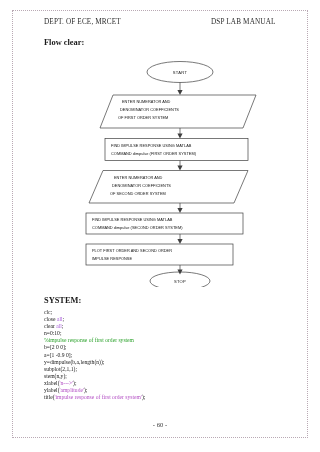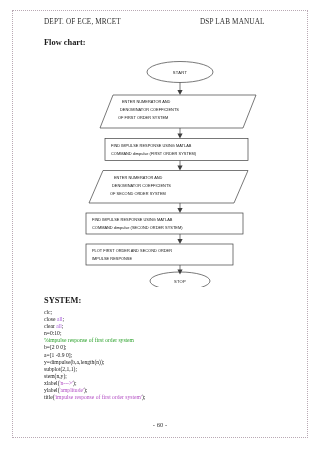--- a/index.html
+++ b/index.html
@@ -42,21 +42,21 @@
   .hdr {
     position: absolute;
     top: 18px;
     font-size: 7.2px;
     font-family: "Liberation Serif", serif;
     color: #2b2b2b;
     letter-spacing: 0.15px;
     white-space: nowrap;
   }
   #hdr-left { left: 44px; }
-  #hdr-right { left: 200px; }
+  #hdr-right { left: 211px; }
 
   
   #flow-title {
     position: absolute;
     left: 44px;
     top: 38px;
     font-size: 8.4px;
     font-weight: bold;
     color: #1a1a1a;
     font-family: "Liberation Serif", serif;
@@ -128,21 +128,21 @@
 
 <div id="page">
 
   <div id="page-border"></div>
 
   <div id="content">
 
     <div class="hdr" id="hdr-left">DEPT. OF ECE, MRCET</div>
     <div class="hdr" id="hdr-right">DSP LAB MANUAL</div>
 
-    <div id="flow-title">Flow chart:</div>
+    <div id="flow-title">Flow clear:</div>
 
     <div id="flowchart">
 
       <svg width="320" height="232" viewBox="0 0 320 232" style="position:absolute;left:0;top:0;">
         <g fill="none" stroke="#3f3f3f" stroke-width="0.7">
 
           <ellipse cx="180" cy="17" rx="33" ry="10.5"></ellipse>
 
           <line x1="180" y1="27.5" x2="180" y2="37"></line>
           <polygon points="180,40 177.4,35 182.6,35" fill="#3f3f3f" stroke="none"></polygon>

